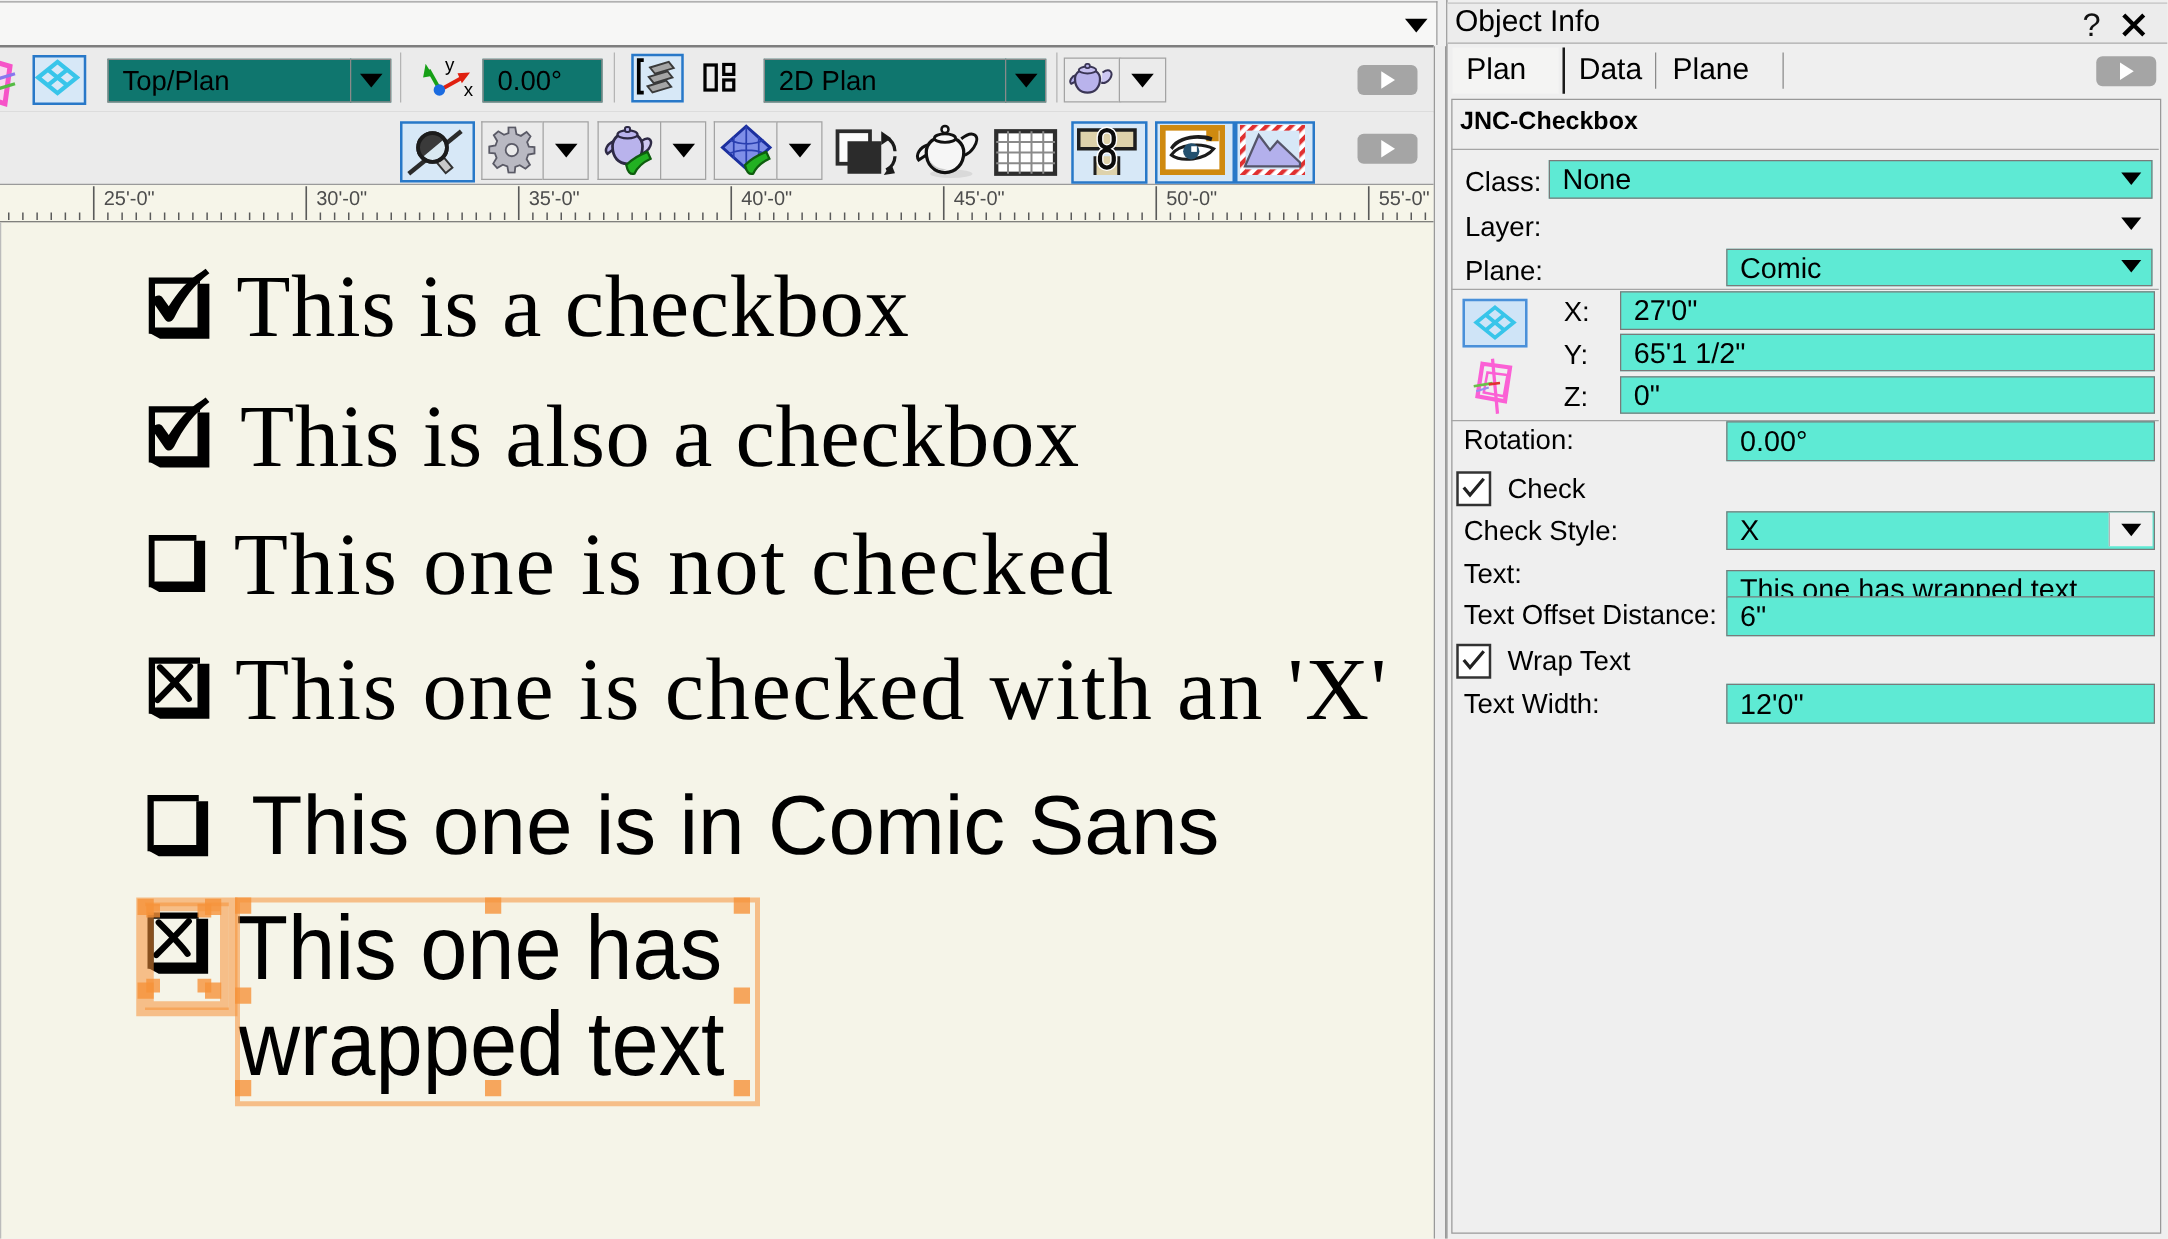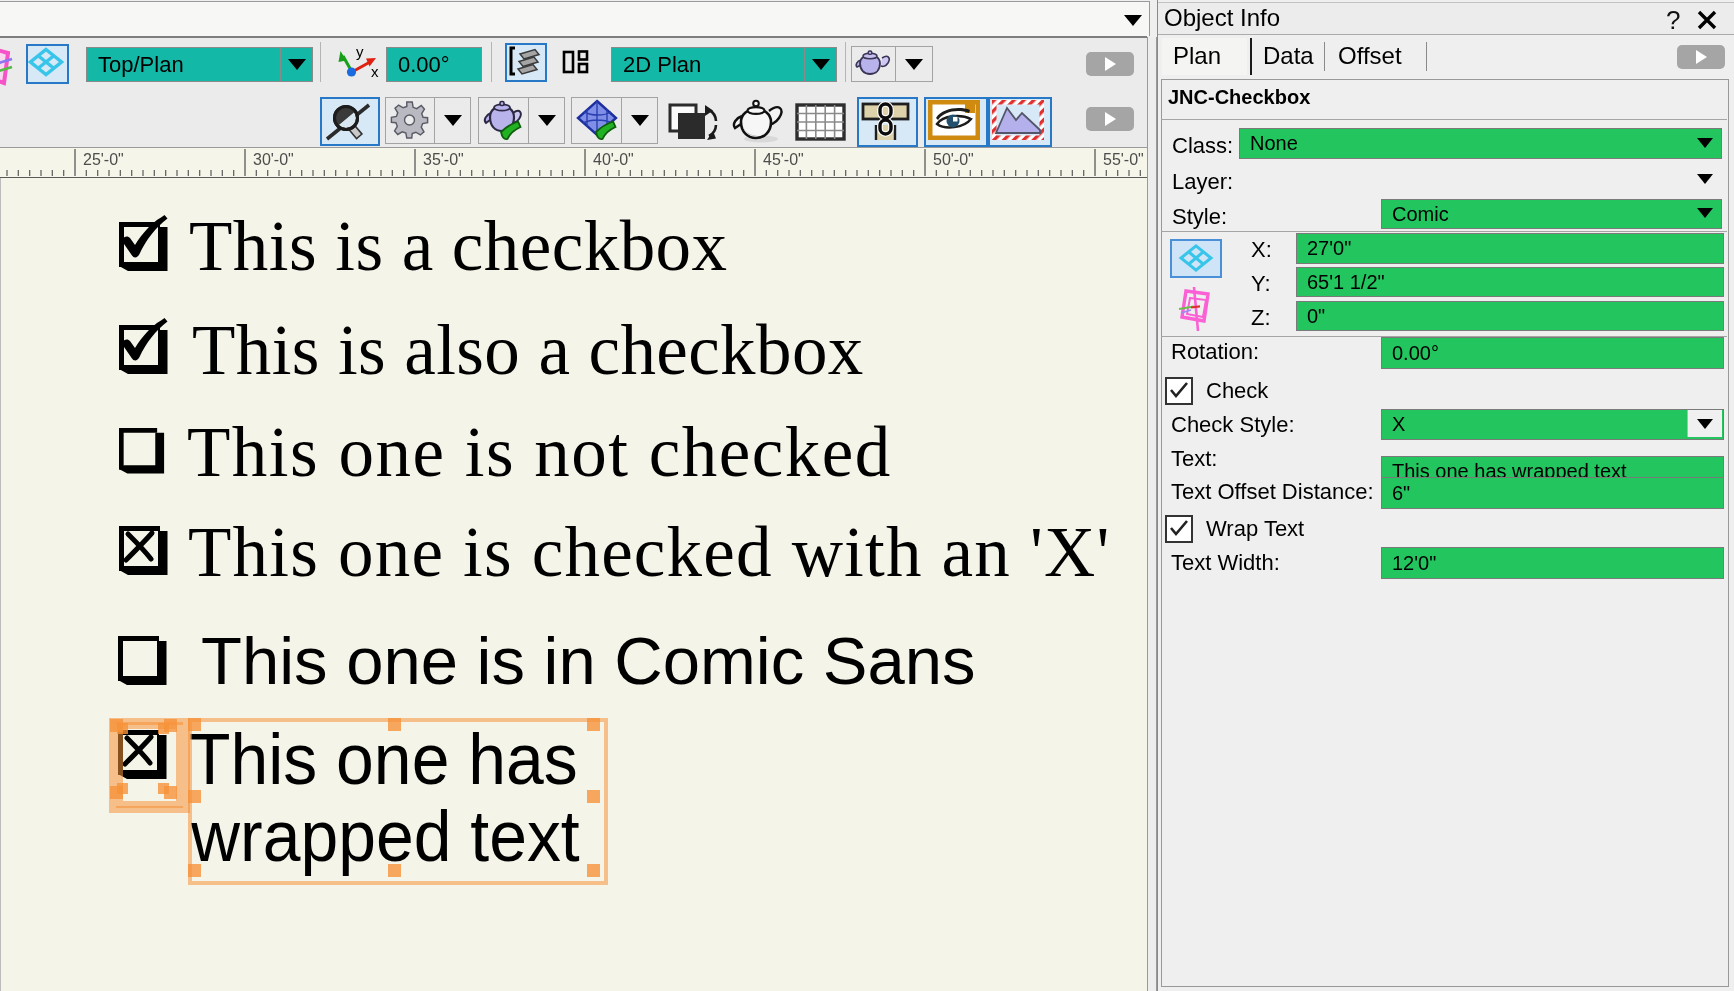--- a/index.html
+++ b/index.html
@@ -5,36 +5,36 @@
 body{width:1734px;height:991px;overflow:hidden;background:#efefef;font-family:"Liberation Sans",sans-serif;}
 #app{position:relative;width:1734px;height:991px;}
 .abs{position:absolute;}
 .topbar{left:0;top:1px;width:1149px;height:34px;background:#f7f7f6;border-top:1px solid #9a9a9a;border-right:1px solid #9a9a9a;}
 .tbar{left:0;top:36px;width:1147px;height:51px;background:#ebebeb;border-top:2px solid #7e7e7e;border-bottom:1px solid #9a9a9a;}
 .tbar2{left:0;top:89px;width:1147px;height:58px;background:#ebebeb;border-bottom:1px solid #9a9a9a;}
 .ruler{left:0;top:148px;width:1147px;height:29px;background:#f6f5e9;border-bottom:1px solid #5a5a5a;}
 .canvas{left:0;top:178px;width:1147px;height:813px;background:#f5f4e8;border-left:1px solid #bbb;}
 .vstrip{left:1147px;top:37px;width:8px;height:954px;background:#ededed;border-left:1px solid #999;border-right:1px solid #999;}
 .panel{left:1157px;top:0;width:577px;height:991px;background:#efefef;border-left:1px solid #8a8a8a;}
-.combo{background:#14b8a6;border:1px solid #8a8a8a;display:flex;align-items:center;}
+.combo{background:#0f766e;border:1px solid #8a8a8a;display:flex;align-items:center;}
 .combo .txt{padding-left:11px;font-size:22px;color:#000;}
 .carrow{width:0;height:0;border-left:9px solid transparent;border-right:9px solid transparent;border-top:11px solid #000;}
 .sep1{width:1px;background:#b4b4b4;}
 .btn-blue{background:#d7e8f7;border:2px solid #2878c8;}
 .btn-gray{background:#ebebeb;border:1px solid #a3a3a3;}
 .expander{background:#a5a5a5;border-radius:5px;}
 .expander:after{content:"";position:absolute;left:19px;top:5px;width:0;height:0;border-top:7px solid transparent;border-bottom:7px solid transparent;border-left:11px solid #fff;}
 .rlabel{position:absolute;top:151px;font-size:16px;color:#4d4d4d;}
 .ctext{position:absolute;color:#000;white-space:nowrap;line-height:1;}
 .serif{font-family:"Liberation Serif",serif;font-size:71px;}
 
 .ptitle{font-size:24px;color:#000;}
 .ptab{font-size:24px;color:#000;}
 .plabel{position:absolute;font-size:22px;line-height:1.2;color:#000;white-space:nowrap;}
-.pinput{position:absolute;background:#22c55e;border:1px solid #7a7a7a;font-size:20px;display:flex;align-items:center;white-space:nowrap;}
+.pinput{position:absolute;background:#5eead4;border:1px solid #7a7a7a;font-size:23px;display:flex;align-items:center;white-space:nowrap;}
 .pinput span{padding-left:10px;}
 .pdarrow{position:absolute;width:0;height:0;border-left:8px solid transparent;border-right:8px solid transparent;border-top:10px solid #000;}
 .pcheck{position:absolute;width:24px;height:24px;background:#fff;border:2px solid #333;}
 .selbox{position:absolute;}
 </style></head>
 <body>
 <div id="app">
 
  <div class="abs topbar"></div>
  <div class="abs" style="left:1124px;top:15px;width:0;height:0;border-left:9px solid transparent;border-right:9px solid transparent;border-top:11px solid #000;"></div>
@@ -304,36 +304,36 @@
  <span class="abs" style="left:1666px;top:7px;font-size:26px;line-height:1;color:#111">?</span>
  <svg class="abs" style="left:1697px;top:10px" width="20" height="20" viewBox="0 0 20 20">
       <path d="M2,2 L18,18 M18,2 L2,18" stroke="#000" stroke-width="3.4"></path>
     </svg>
 
  <div class="abs" style="left:1162px;top:38px;width:85px;height:37px;background:#f4f4f3"></div>
  <span class="abs ptab" style="left:1173px;top:44px;line-height:1">Plan</span>
  <div class="abs" style="left:1250px;top:38px;width:2px;height:37px;background:#1a1a1a"></div>
  <span class="abs ptab" style="left:1263px;top:44px;line-height:1">Data</span>
  <div class="abs" style="left:1324px;top:42px;width:1px;height:29px;background:#8a8a8a"></div>
- <span class="abs ptab" style="left:1338px;top:44px;line-height:1">Offset</span>
+ <span class="abs ptab" style="left:1338px;top:44px;line-height:1">Plane</span>
  <div class="abs" style="left:1426px;top:42px;width:1px;height:29px;background:#8a8a8a"></div>
  <div class="abs expander" style="left:1677px;top:45px;width:48px;height:24px"></div>
 
  <div class="abs" style="left:1161px;top:79px;width:566px;height:906px;border:1px solid #999;background:#efefef"></div>
  <span class="abs" style="left:1168px;top:87px;font-size:20px;font-weight:bold;line-height:1">JNC-Checkbox</span>
  <div class="abs" style="left:1161px;top:119px;width:566px;height:1px;background:#a5a5a5"></div>
 
  <span class="plabel" style="left:1172px;top:133px">Class:</span>
  <div class="pinput" style="left:1239px;top:128px;width:481px;height:29px">
       <span>None</span>
     </div>
  <span class="pdarrow" style="left:1697px;top:138px"></span>
  <span class="plabel" style="left:1172px;top:169px">Layer:</span>
  <span class="pdarrow" style="left:1697px;top:174px"></span>
- <span class="plabel" style="left:1172px;top:204px">Style:</span>
+ <span class="plabel" style="left:1172px;top:204px">Plane:</span>
  <div class="pinput" style="left:1381px;top:199px;width:339px;height:28px">
       <span>Comic</span>
     </div>
  <span class="pdarrow" style="left:1697px;top:208px"></span>
  <div class="abs" style="left:1161px;top:231px;width:566px;height:1px;background:#a5a5a5"></div>
 
  <div class="abs" style="left:1170px;top:239px;width:48px;height:35px;background:#cfe4f7;border:2px solid #4a90d9"></div>
  <svg class="abs" style="left:1176px;top:243px" width="40" height="30" viewBox="0 0 40 36">
   <g stroke="#38c5ea" stroke-width="3.6" fill="none">
    <path d="M20,3.5 L38,18 L20,32.5 L2,18 Z"></path>

